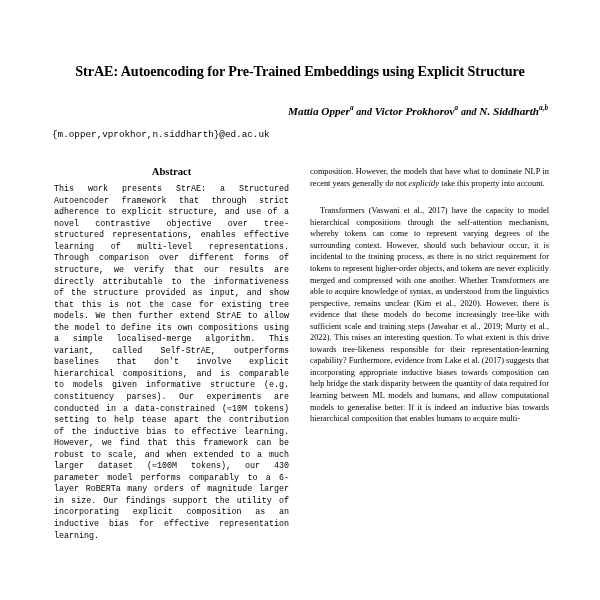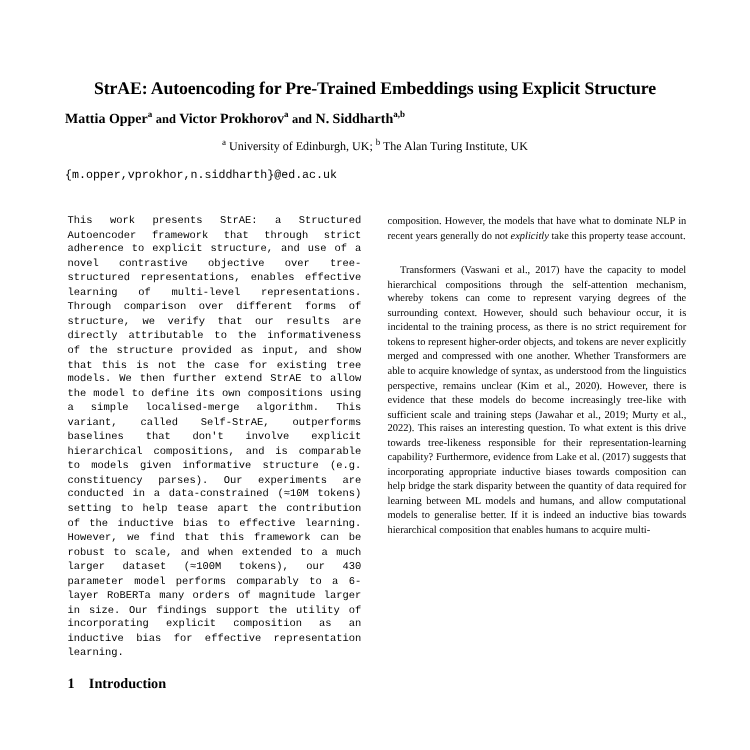--- a/index.html
+++ b/index.html
@@ -23,25 +23,26 @@
   }
   .title {
     text-align: center;
     font-size: 14.2px;
     font-weight: bold;
     line-height: 1.3;
     margin: 22px 0 0 0;
     letter-spacing: -0.1px;
   }
   .authors {
-    text-align: left;
+    text-align: right;
     font-size: 11.2px;
     font-weight: bold;
-    margin-top: 8px;
+    margin-top: 24px;
     line-height: 1.4;
+    font-style: italic;
   }
   .authors .sep {
     font-weight: bold;
     font-size: 10px;
   }
   sup {
     font-size: 7.2px;
     vertical-align: super;
     line-height: 0;
   }
@@ -105,41 +106,32 @@
   <h1 class="title">StrAE: Autoencoding for Pre-Trained Embeddings using Explicit Structure</h1>
 
   <div class="authors">
     <span>Mattia Opper</span><sup>a</sup>
     <span class="sep">and</span>
     <span>Victor Prokhorov</span><sup>a</sup>
     <span class="sep">and</span>
     <span>N. Siddharth</span><sup>a,b</sup>
   </div>
 
-  <div class="affil">
-    <sup>a</sup>
-    <span>University of Edinburgh, UK;</span>
-    <sup>b</sup>
-    <span>The Alan Turing Institute, UK</span>
-  </div>
 
   <div class="email">{m.opper,vprokhor,n.siddharth}@ed.ac.uk</div>
 
   <div class="columns">
 
     <div class="col">
       <div class="left-col-inner">
+        <div class="section-head">Abstract</div>
         <p class="body abstract-body">This work presents StrAE: a Structured Autoencoder framework that through strict adherence to explicit structure, and use of a novel contrastive objective over tree-structured representations, enables effective learning of multi-level representations. Through comparison over different forms of structure, we verify that our results are directly attributable to the informativeness of the structure provided as input, and show that this is not the case for existing tree models. We then further extend StrAE to allow the model to define its own compositions using a simple localised-merge algorithm. This variant, called Self-StrAE, outperforms baselines that don't involve explicit hierarchical compositions, and is comparable to models given informative structure (e.g. constituency parses). Our experiments are conducted in a data-constrained (≈10M tokens) setting to help tease apart the contribution of the inductive bias to effective learning. However, we find that this framework can be robust to scale, and when extended to a much larger dataset (≈100M tokens), our 430 parameter model performs comparably to a 6-layer RoBERTa many orders of magnitude larger in size. Our findings support the utility of incorporating explicit composition as an inductive bias for effective representation learning.</p>
-        <div class="sec-num-head">
-          <span>1</span>
-          &nbsp;&nbsp;&nbsp;<span>Introduction</span>
-        </div>
       </div>
     </div>
 
     <div class="col">
-      <p class="body"><span>composition. However, the models that have what to dominate NLP in recent years generally do not </span><em>explicitly</em><span> take this property tease account.</span></p>
+      <p class="body"><span>composition. However, the models that have what to dominate NLP in recent years generally do not </span><em>explicitly</em><span> take this property into account.</span></p>
       <p class="body">Transformers (Vaswani et al., 2017) have the capacity to model hierarchical compositions through the self-attention mechanism, whereby tokens can come to represent varying degrees of the surrounding context. However, should such behaviour occur, it is incidental to the training process, as there is no strict requirement for tokens to represent higher-order objects, and tokens are never explicitly merged and compressed with one another. Whether Transformers are able to acquire knowledge of syntax, as understood from the linguistics perspective, remains unclear (Kim et al., 2020). However, there is evidence that these models do become increasingly tree-like with sufficient scale and training steps (Jawahar et al., 2019; Murty et al., 2022). This raises an interesting question. To what extent is this drive towards tree-likeness responsible for their representation-learning capability? Furthermore, evidence from Lake et al. (2017) suggests that incorporating appropriate inductive biases towards composition can help bridge the stark disparity between the quantity of data required for learning between ML models and humans, and allow computational models to generalise better. If it is indeed an inductive bias towards hierarchical composition that enables humans to acquire multi-</p>
     </div>
 
   </div>
 
 </div>
 
 </body></html>

